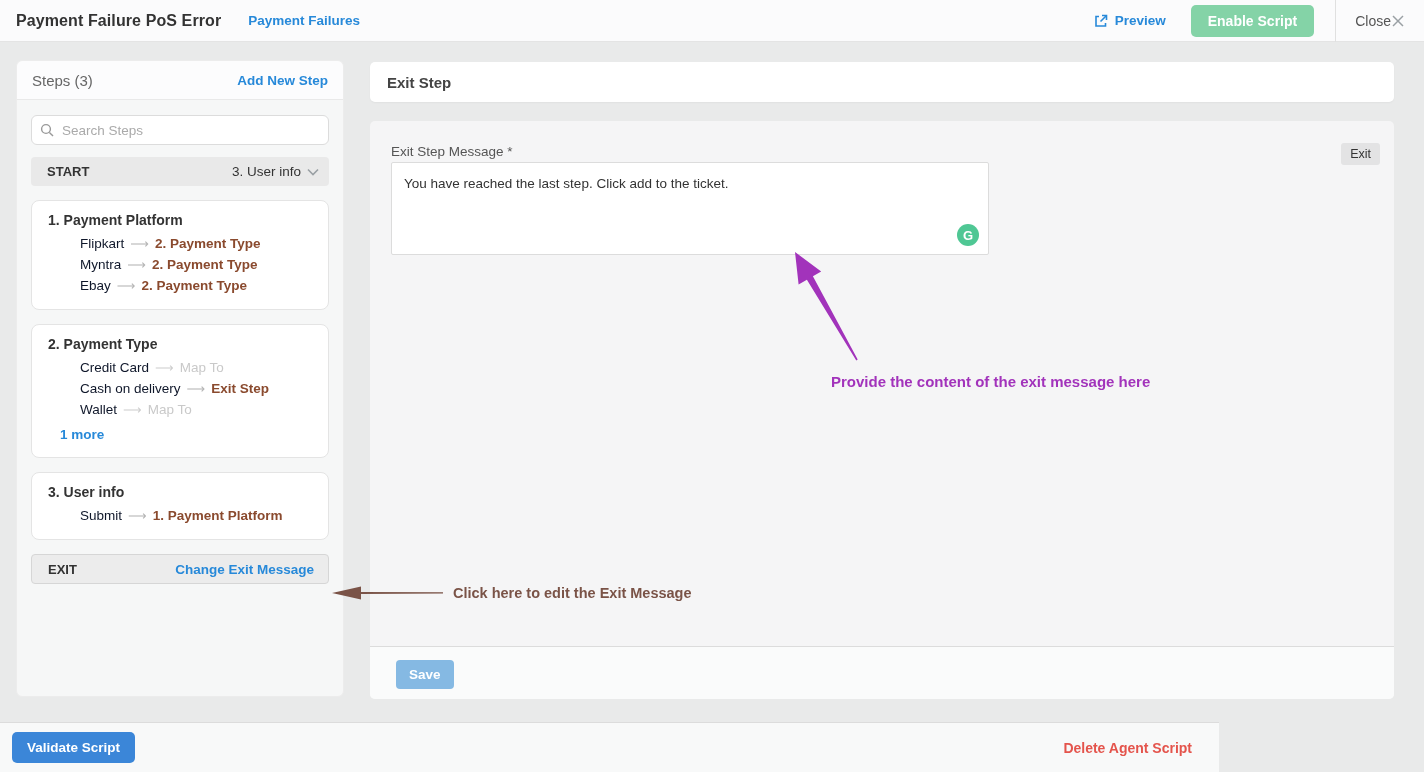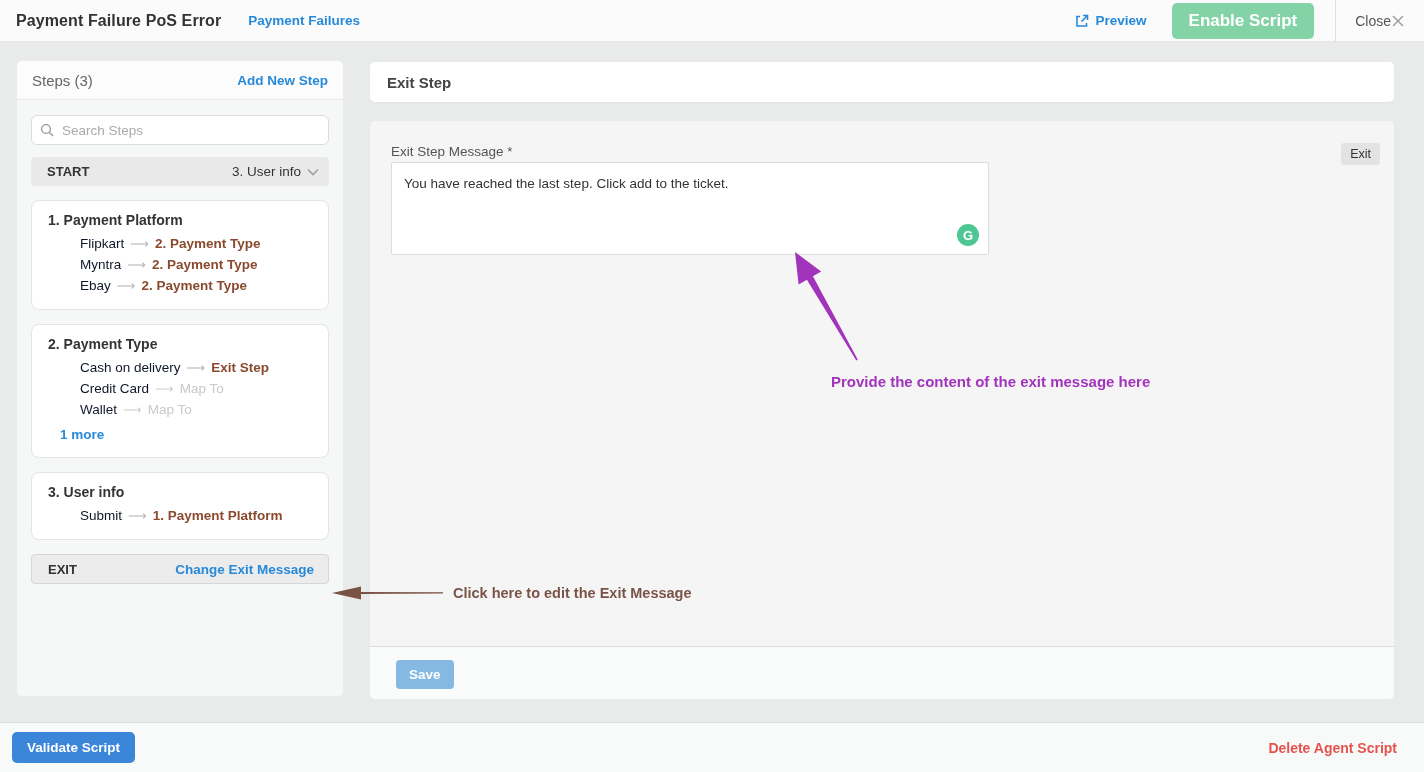--- a/index.html
+++ b/index.html
@@ -11,21 +11,21 @@
   .topbar { position:absolute; top:0; left:0; width:1424px; height:42px;
     background:#fbfbfc; border-bottom:1px solid #e4e4e4;
     display:flex; align-items:center; justify-content:space-between; }
   .tb-left { display:flex; align-items:center; padding-left:16px; }
   .tb-left h1 { font-size:16px; font-weight:bold; color:#333; letter-spacing:0.1px; }
   .crumb { margin-left:27px; font-size:13.5px; font-weight:bold; color:var(--link-blue); cursor:pointer; text-decoration:none; }
   .tb-right { display:flex; align-items:center; height:100%; }
   .preview { display:flex; align-items:center; gap:7px; color:var(--link-blue);
     font-size:13.5px; font-weight:bold; cursor:pointer; text-decoration:none; }
   .enable { margin-left:25px; background:var(--enable-green); color:#fff; border:none;
-    font-family:inherit; font-size:17px; font-weight:bold; padding:8px 17px;
+    font-family:inherit; font-size:14px; font-weight:bold; padding:8px 17px;
     border-radius:5px; cursor:pointer; }
   .vdiv { width:1px; height:42px; background:#e0e0e0; margin-left:21px; }
   .close { display:flex; align-items:center; padding:0 19px 0 19px;
     color:#555; font-size:14px; cursor:pointer; text-decoration:none; }
 
   
   .sidebar { position:absolute; left:16px; top:60px; width:328px; height:637px;
     background:#f6f7f7; border:1px solid #ececec; border-radius:6px; }
   .sb-head { height:39px; background:#fcfcfd; border-bottom:1px solid #e9e9e9;
     border-radius:6px 6px 0 0; display:flex; align-items:center;
@@ -84,21 +84,21 @@
   .purple-arrow { position:absolute; left:415px; top:125px; }
   .purple-arrow polygon { fill:var(--annotation-purple); }
   .purple-note { position:absolute; left:461px; top:252px; font-size:15px;
     font-weight:bold; color:var(--annotation-purple); }
   .brown-arrow { position:absolute; left:331px; top:583px; }
   .brown-arrow polygon { fill:var(--annotation-brown); }
   .brown-note { position:absolute; left:453px; top:585px; font-size:14.5px;
     font-weight:bold; color:var(--annotation-brown); }
 
   
-  .bottom-bar { position:absolute; left:0; top:722px; width:1424px; height:50px;
+  .bottom-bar { position:absolute; left:0; top:722px; width:1219px; height:50px;
     background:#f8f9f9; border-top:1px solid #dcdcdc;
     display:flex; align-items:center; justify-content:space-between; padding:0 27px 0 12px; }
   .validate { background:var(--validate-blue); color:#fff; border:none; font-family:inherit;
     font-size:13.5px; font-weight:bold; padding:8px 15px; border-radius:5px; cursor:pointer; }
   .delete-link { color:var(--delete-red); font-size:14px; font-weight:bold;
     cursor:pointer; text-decoration:none; }
 </style>
 </head>
 <body>
 
@@ -163,24 +163,24 @@
           <span class="opt">Myntra</span><span class="arr">⟶</span><span class="tgt">2. Payment Type</span>
         </div>
         <div class="map-row">
           <span class="opt">Ebay</span><span class="arr">⟶</span><span class="tgt">2. Payment Type</span>
         </div>
       </div>
 
       <div class="card">
         <div class="card-title">2. Payment Type</div>
         <div class="map-row">
+          <span class="opt">Credit Card</span><span class="arr muted">⟶</span><span class="tgt muted">Map To</span>
+        </div>
+        <div class="map-row">
           <span class="opt">Cash on delivery</span><span class="arr">⟶</span><span class="tgt">Exit Step</span>
-        </div>
-        <div class="map-row">
-          <span class="opt">Credit Card</span><span class="arr muted">⟶</span><span class="tgt muted">Map To</span>
         </div>
         <div class="map-row">
           <span class="opt">Wallet</span><span class="arr muted">⟶</span><span class="tgt muted">Map To</span>
         </div>
         <a class="blue-link more">1 more</a>
       </div>
 
       <div class="card">
         <div class="card-title">3. User info</div>
         <div class="map-row">

